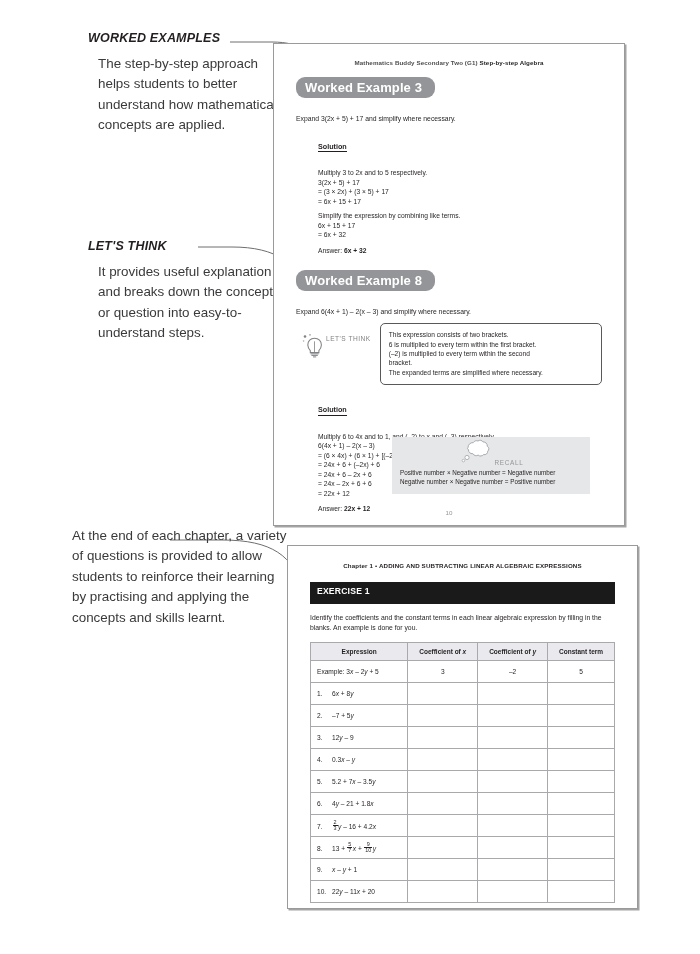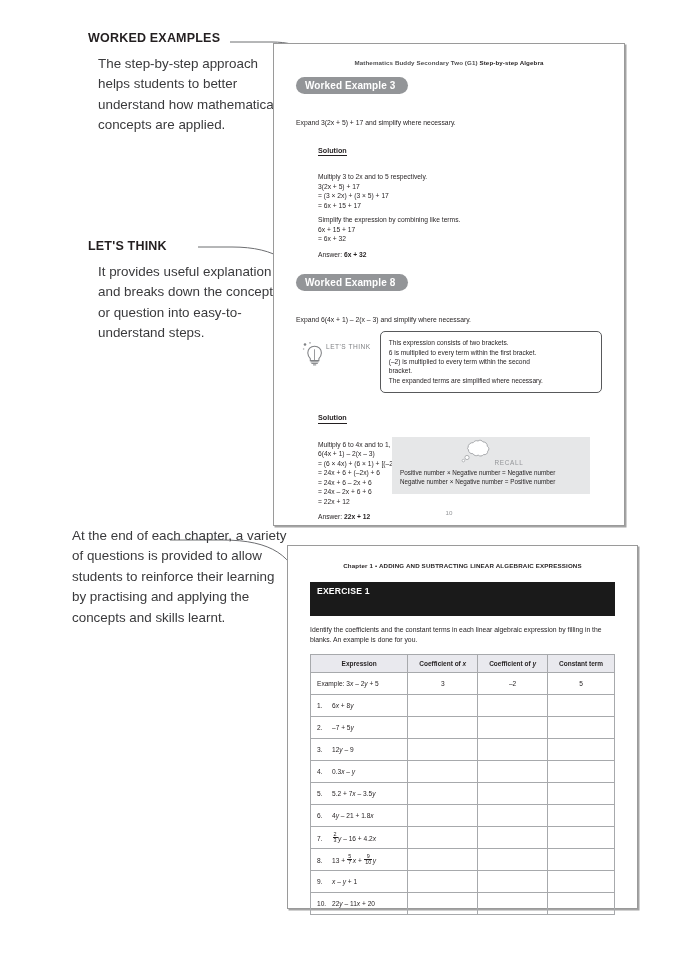--- a/index.html
+++ b/index.html
@@ -9,21 +9,21 @@
     font-family:"Liberation Sans", sans-serif;
     color:#231f20;
     position:relative;
     overflow:hidden;
   }
   .stage{position:absolute;left:0;top:0;width:700px;height:954px;}
 
   
   .callout{position:absolute;}
   .callout .c-title{
-    font-weight:bold;
+    font-style:italic;font-weight:bold;
     font-size:12.5px;letter-spacing:.2px;
     color:#231f20;
     margin:0 0 9px 0;
     white-space:nowrap;
   }
   .callout .c-body{
     font-size:13.4px;line-height:1.52;
     color:#3a3a3c;
     margin:0;
   }
@@ -57,25 +57,25 @@
     color:#231f20;letter-spacing:.15px;
     margin:16px 0 0 0;
   }
 
   .pg-inner{padding:0 22px;}
 
   
   .we-pill{
     display:inline-block;
     background:#939598;color:#ffffff;
-    font-weight:bold;font-size:10px;
+    font-weight:bold;font-size:13px;
     padding:3px 13px 3.4px 9px;
     border-radius:9px;
     letter-spacing:.1px;
-    margin:11px 0 16px 0;
+    margin:11px 0 8px 0;
   }
   .q-line{font-size:6.8px;color:#231f20;margin:8px 0 0 0;line-height:1.35;}
   .sol-block{margin:11px 0 0 22px;}
   .sol-title{
     font-weight:bold;font-size:7.2px;color:#231f20;
     display:inline-block;
     border-bottom:.8px solid #231f20;
     padding-bottom:.5px;margin-bottom:16px;
   }
   .sol-line{font-size:6.7px;color:#231f20;line-height:1.42;margin:0;white-space:nowrap;}
@@ -108,21 +108,21 @@
 
   .folio{
     position:absolute;bottom:9px;left:0;right:0;
     text-align:center;font-size:6.2px;color:#939598;
   }
 
   
   .ex-banner{
     background:#1a1a1a;color:#ffffff;
     font-weight:bold;font-size:8.6px;
-    padding:4px 0 20px 7px;
+    padding:4px 0 8px 7px;
     margin:13px 0 0 0;letter-spacing:.2px;
   }
   .ex-intro{font-size:6.8px;color:#231f20;line-height:1.5;margin:9px 0 0 0;}
 
   table.ex-table{
     border-collapse:collapse;width:100%;margin-top:9px;
     table-layout:fixed;
   }
   table.ex-table th{
     background:#e9e9ee;border:.8px solid #a7a9ac;

